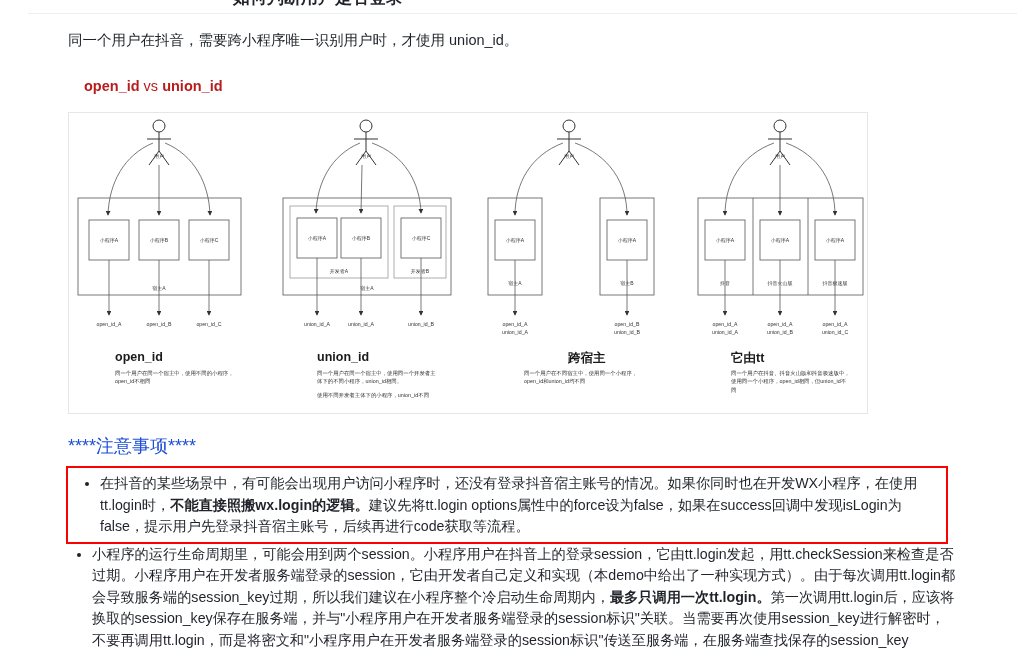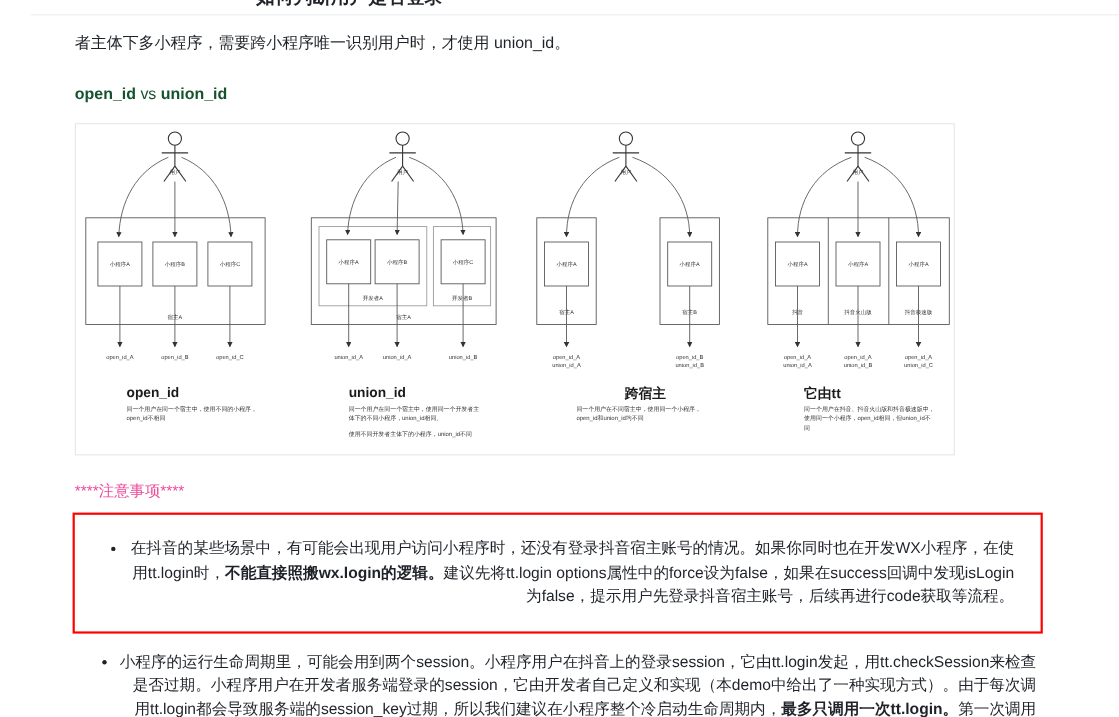--- a/index.html
+++ b/index.html
@@ -39,22 +39,23 @@
   .para {
     font-size: 14.5px;
     color: #1f2329;
     line-height: 24px;
     margin: 14px 0 0 0;
   }
 
   .subhead {
     margin-top: 24px;
     font-size: 14.5px;
-    color: #14532d;
+    color: #b91c1c;
     line-height: 20px;
+    margin-left: 16px;
   }
   .subhead b { font-weight: bold; }
   .subhead .vs { font-weight: normal; }
 
   
   .diagram-wrap {
     position: relative;
     margin-top: 16px;
     width: 800px; height: 302px;
     border: 1px solid #e6e6e6;
@@ -69,60 +70,59 @@
   .cap-body {
     position: absolute;
     font-size: 5.4px; color: #333; line-height: 8.4px;
     width: 120px;
   }
   .cap-body p { margin: 0 0 5px 0; }
 
   
   .notice {
     margin-top: 22px;
-    font-size: 14px;
-    color: #ec4899;
+    font-size: 18px;
+    color: #1d4ed8;
     letter-spacing: 0px;
     line-height: 20px;
   }
 
   .redbox {
     margin-top: 10px;
     margin-left: -2px;
     width: 882px;
     border: 2px solid #ff0000;
     padding: 5px 8px 4px 8px;
   }
   ul.bullets {
     margin: 0; padding: 0 0 0 24px; list-style: disc;
   }
   ul.bullets li {
     font-size: 14.2px;
     line-height: 21.5px;
     color: #1f2329;
-    margin: 16px;
-    text-align: right;
+    margin: 0;
   }
   ul.bullets li b { font-weight: bold; }
   .second-list { margin-top: 5px; margin-left: 0px; width: 890px; }
 </style>
 </head>
 <body>
 
 <div id="page">
 
   <div class="top-strip">
     <div class="cut-title">如何判断用户是否登录</div>
   </div>
   <div class="top-rule"></div>
 
   <div class="content">
     <div class="doc-col">
 
-      <p class="para">者主体下多小程序，需要跨小程序唯一识别用户时，才使用 union_id。</p>
+      <p class="para">同一个用户在抖音，需要跨小程序唯一识别用户时，才使用 union_id。</p>
 
       <div class="subhead">
         <b>open_id</b><span class="vs"> vs </span><b>union_id</b>
       </div>
 
       <div class="diagram-wrap">
         <svg class="fig" width="800" height="302" viewBox="0 0 800 302">
           <defs>
             <marker id="ah" markerWidth="6" markerHeight="6" refX="5" refY="3" orient="auto">
               <path d="M0,0 L6,3 L0,6 z" fill="#333"></path>

